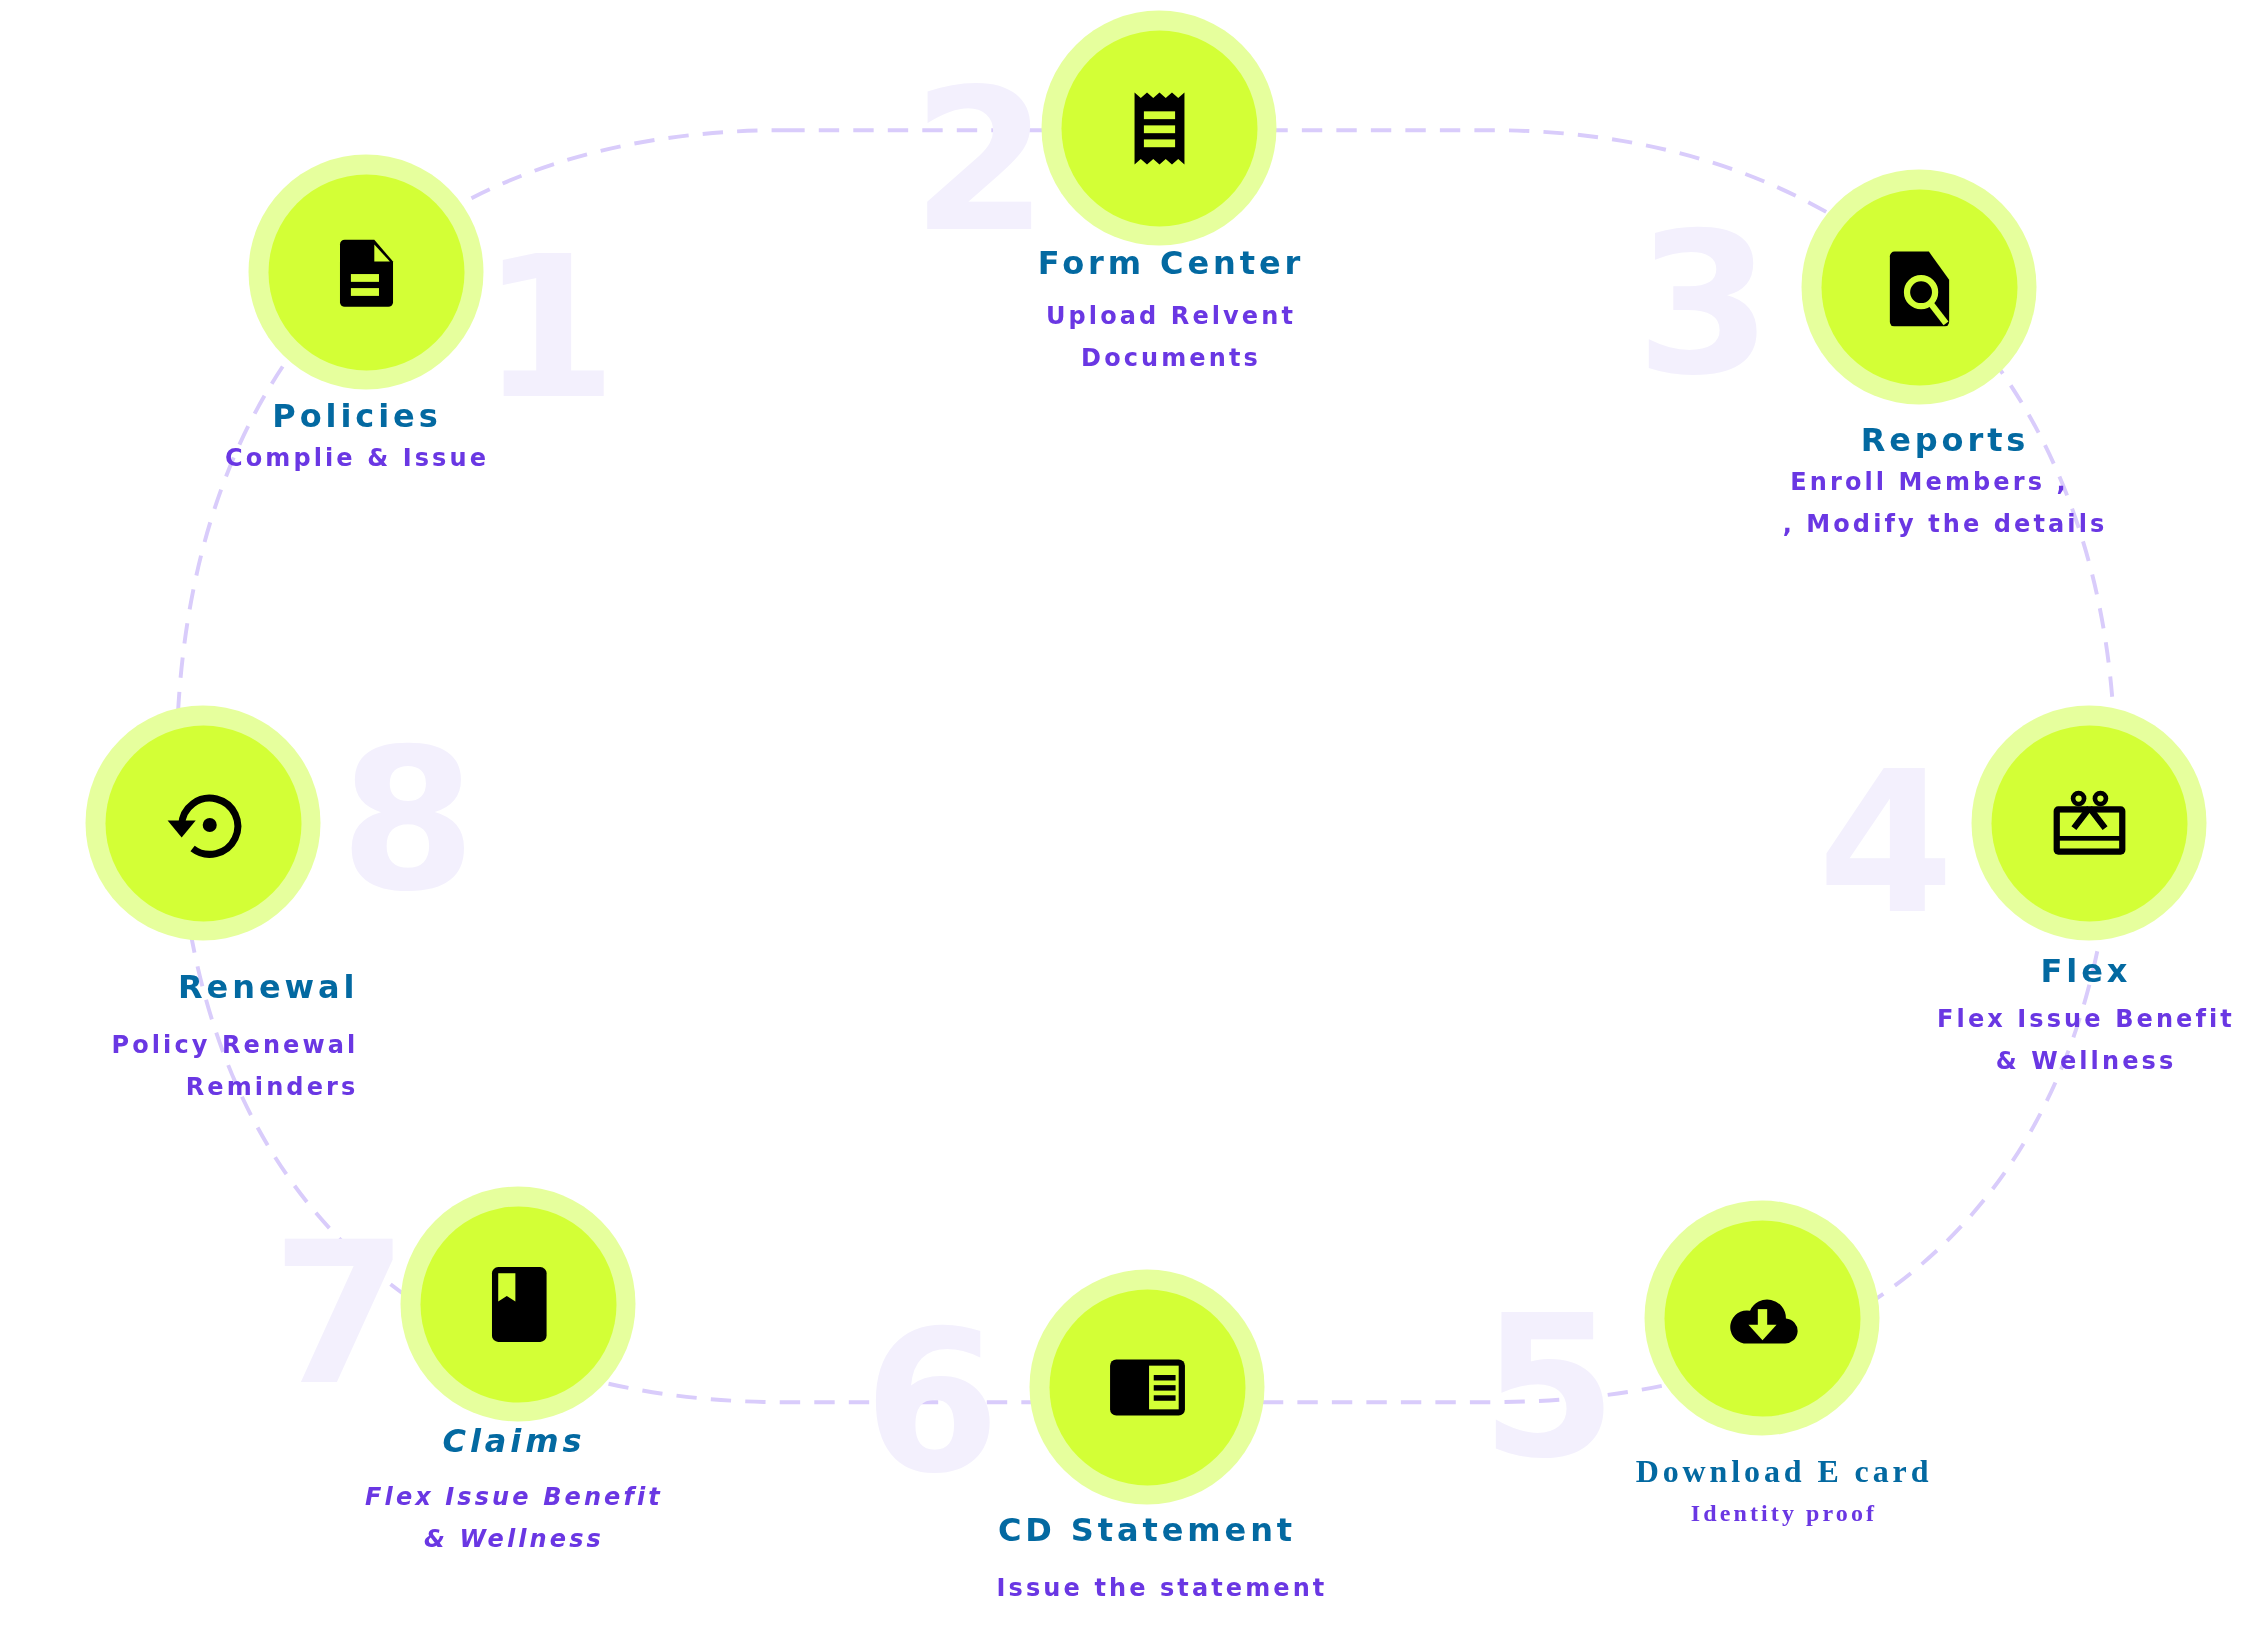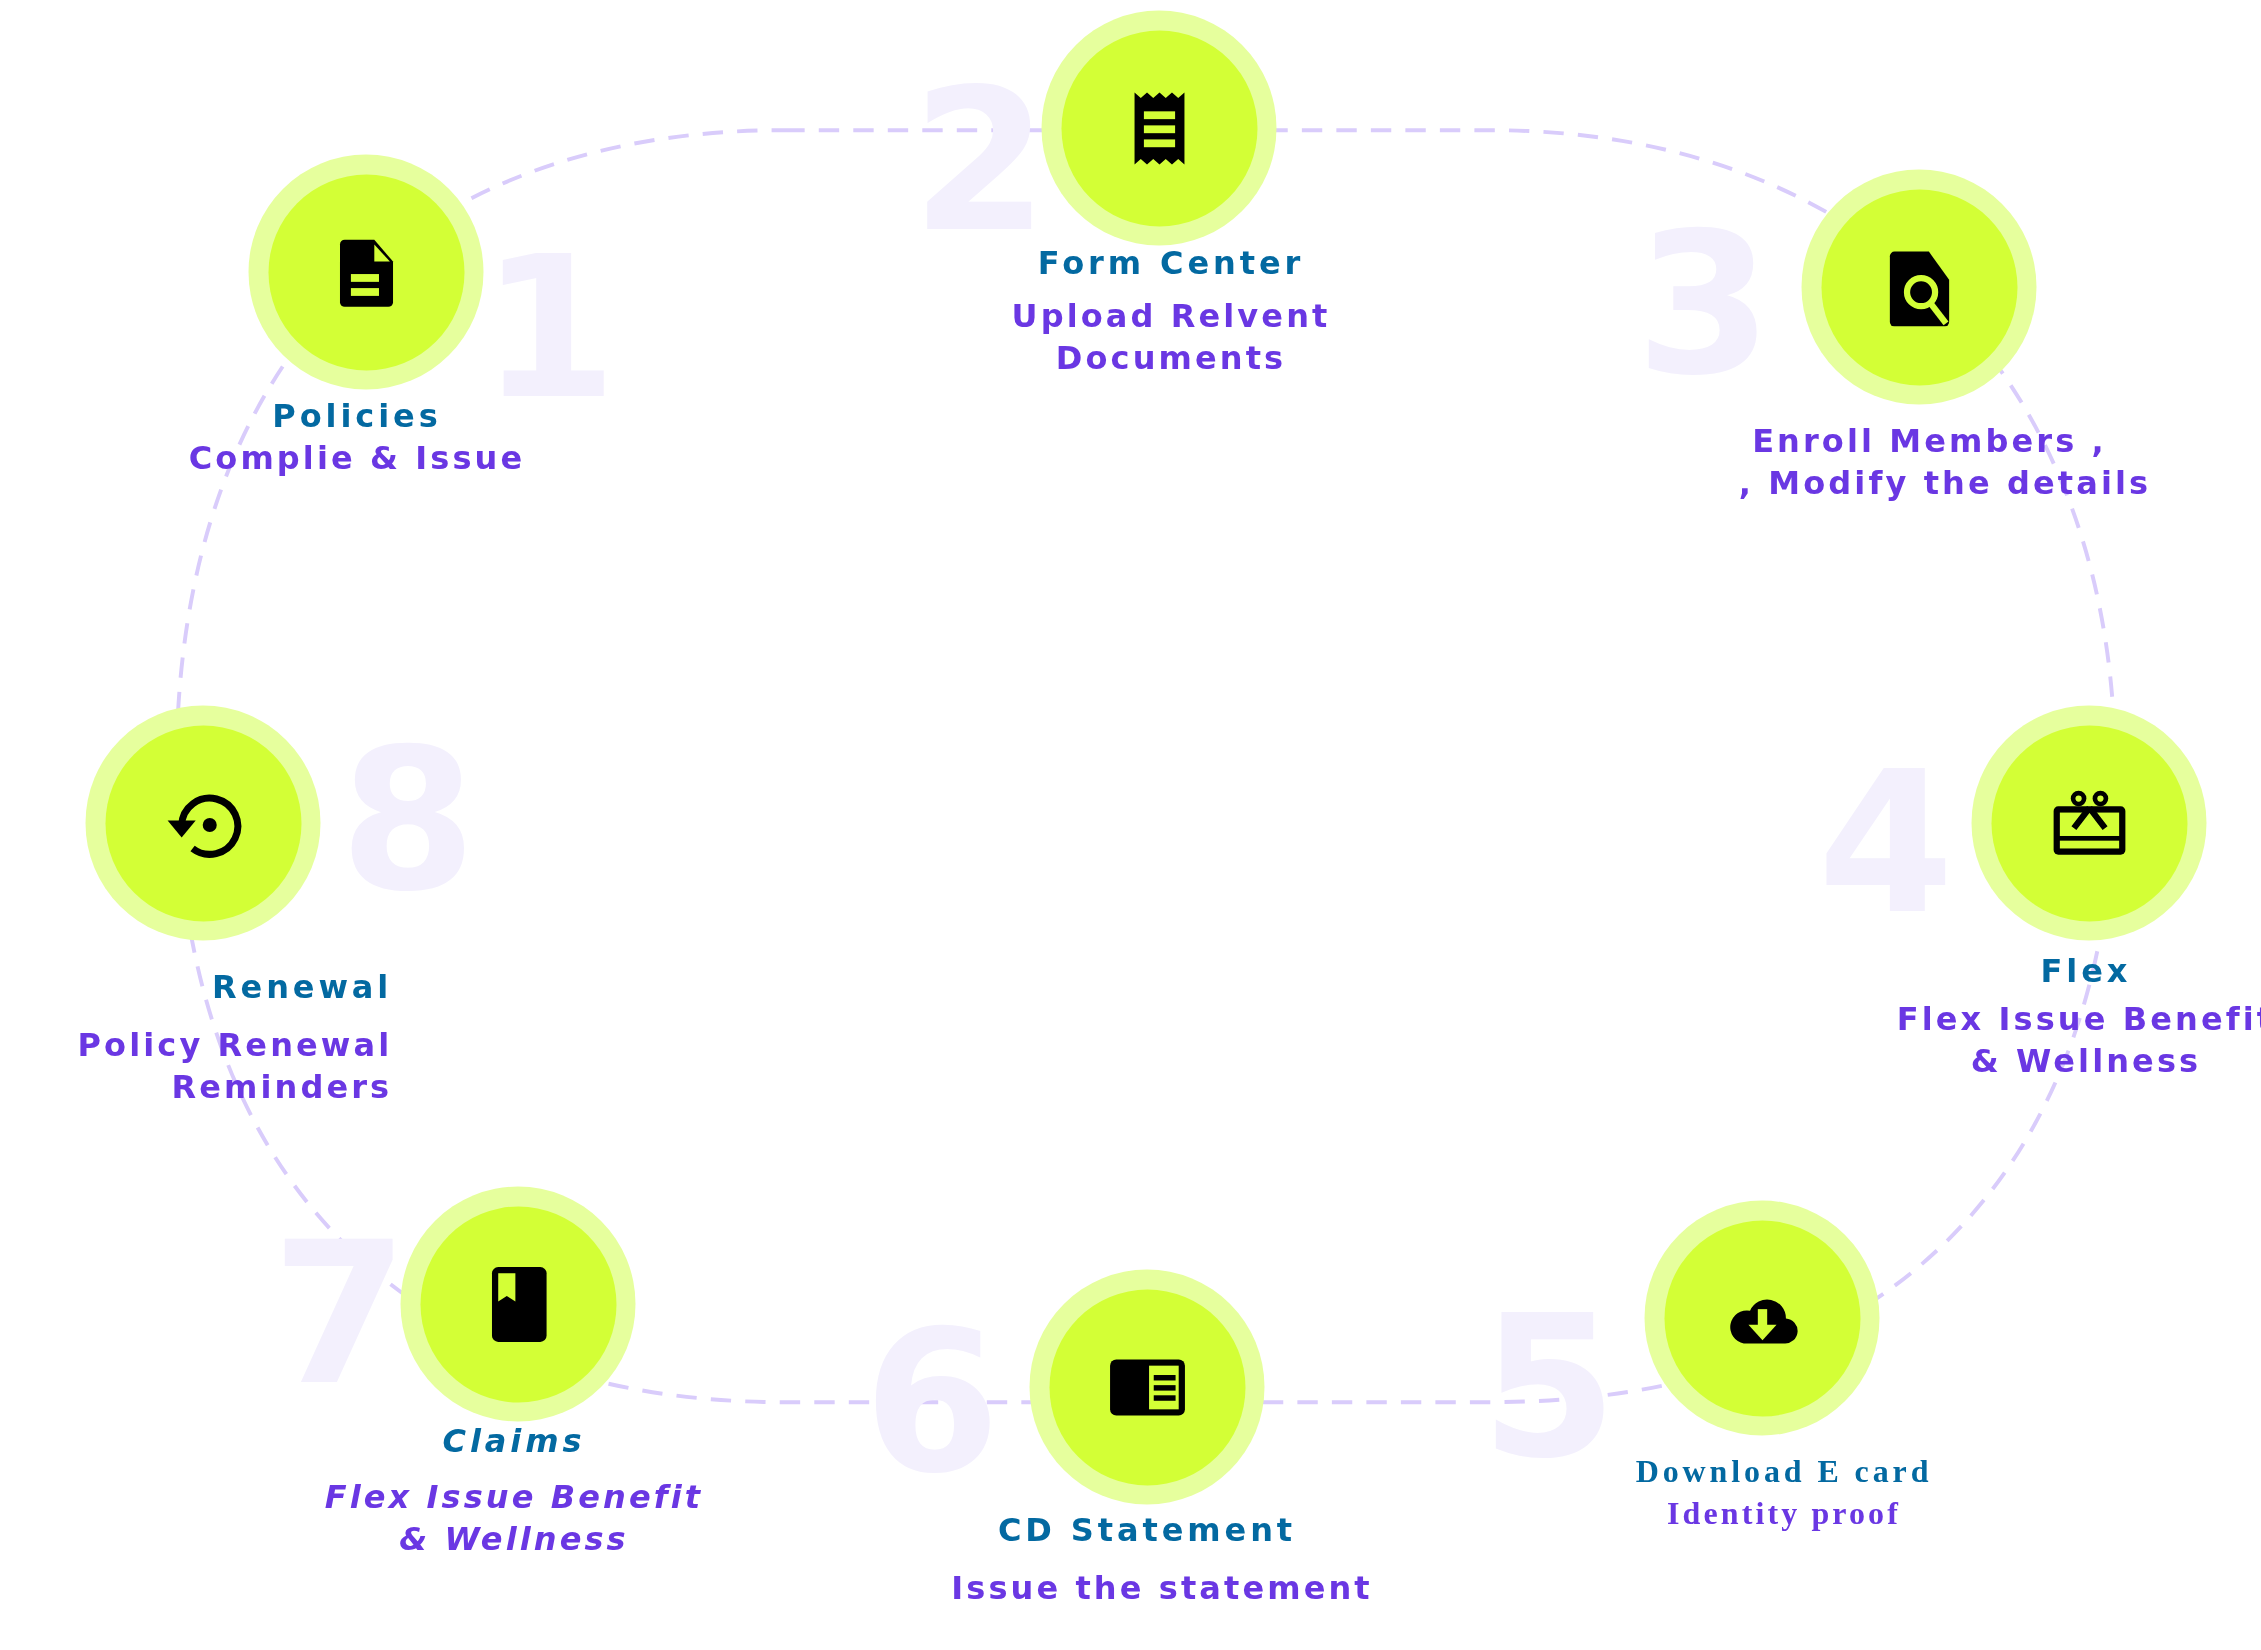--- a/index.html
+++ b/index.html
@@ -4,21 +4,21 @@
 <style>
   html,body{margin:0;padding:0;background:#ffffff;}
   body{width:2261px;height:1650px;position:relative;overflow:hidden;font-family:"DejaVu Sans","Liberation Sans",sans-serif;}
   #ring{position:absolute;left:0;top:0;width:2261px;height:1650px;}
   .num{position:absolute;font-family:"DejaVu Sans","Liberation Sans",sans-serif;font-weight:900;font-size:196px;line-height:1;color:#f3f0fd;transform:translate(-50%,-50%);}
   .node{position:absolute;width:235px;height:235px;border-radius:50%;background:#e6ff9d;transform:translate(-50%,-50%);display:flex;align-items:center;justify-content:center;}
   .node .inner{width:196px;height:196px;border-radius:50%;background:#d3ff36;display:flex;align-items:center;justify-content:center;}
   .node svg{width:78px;height:78px;}
   .label{position:absolute;transform:translateX(-50%);text-align:center;white-space:nowrap;}
   .label .title{font-weight:bold;font-size:32px;letter-spacing:3.9px;color:#0369a1;line-height:41px;}
-  .label .desc{font-weight:bold;font-size:32px;letter-spacing:3.1px;color:#6a37e3;line-height:42px;}
+  .label .desc{font-weight:bold;font-size:24px;letter-spacing:3.1px;color:#6a37e3;line-height:42px;}
 </style>
 </head>
 <body>
 
 <svg id="ring" viewBox="0 0 2883 2104">
   <path d="M1000,166 L1900,166 C2400,166 2697,500 2697,980 C2697,1500 2400,1788 1900,1788 L1000,1788 C500,1788 225,1480 225,980 C225,480 500,166 1000,166 Z" fill="none" stroke="#d9ccfb" stroke-width="5" stroke-dasharray="26 18"></path>
 </svg>
 
 <div class="num" style="left:549px;top:328px;">1</div>
 <div class="num" style="left:980px;top:161px;">2</div>
@@ -63,20 +63,21 @@
 <div class="node" style="left:1919px;top:287px;">
   <div class="inner">
     <svg viewBox="0 0 100 100">
       <path d="M18,4 h44 l26,36 v54 a6,6 0 0 1 -6,6 h-64 a6,6 0 0 1 -6,-6 v-84 a6,6 0 0 1 6,-6 z" fill="#000"></path>
       <circle cx="52" cy="56" r="18" fill="none" stroke="#d3ff36" stroke-width="8"></circle>
       <line x1="64" y1="70" x2="84" y2="96" stroke="#d3ff36" stroke-width="8"></line>
     </svg>
   </div>
 </div>
 <div class="label" style="left:1945px;top:420px;">
+  <div class="title">Reports</div>
   <div class="desc" style="margin-left:-31px;">Enroll Members ,</div>
   <div class="desc">, Modify the details</div>
 </div>
 
 <div class="node" style="left:2089px;top:823px;">
   <div class="inner">
     <svg viewBox="0 0 100 100">
       <rect x="4" y="28" width="92" height="62" rx="6" fill="#000"></rect>
       <rect x="12" y="36" width="76" height="30" fill="#d3ff36"></rect>
       <rect x="12" y="72" width="76" height="10" fill="#d3ff36"></rect>

